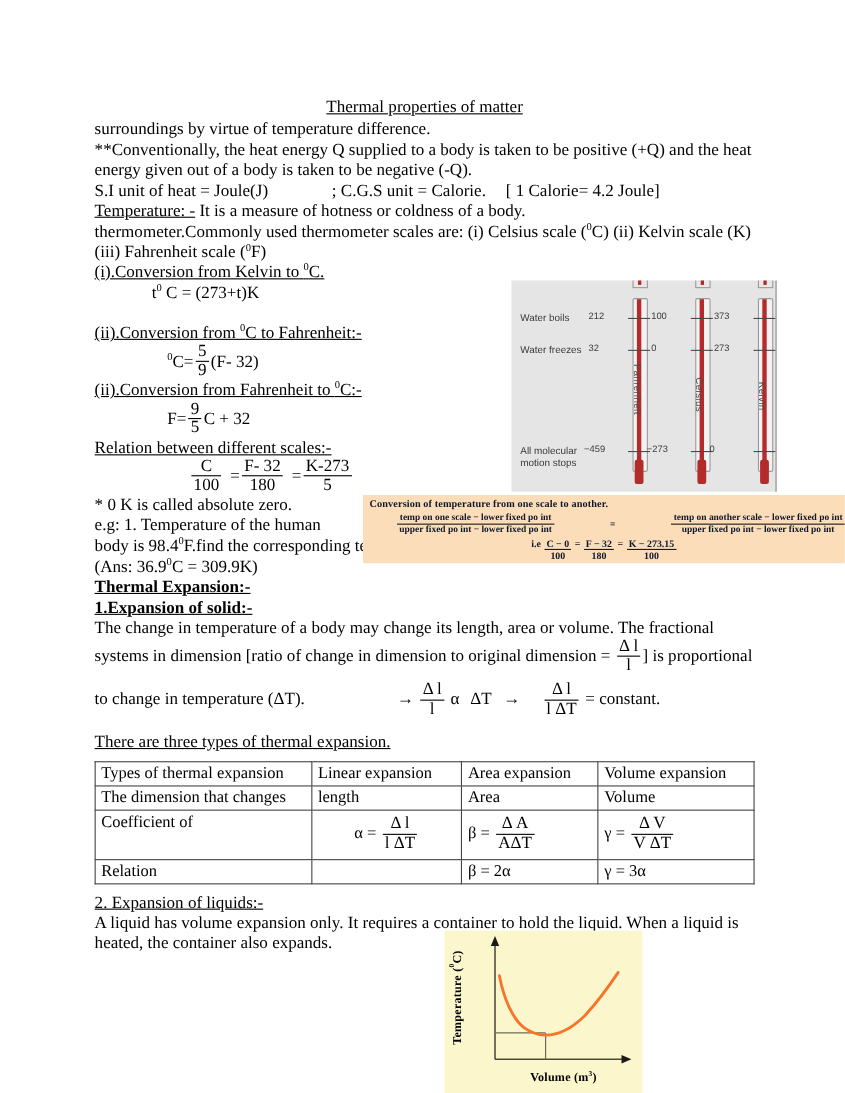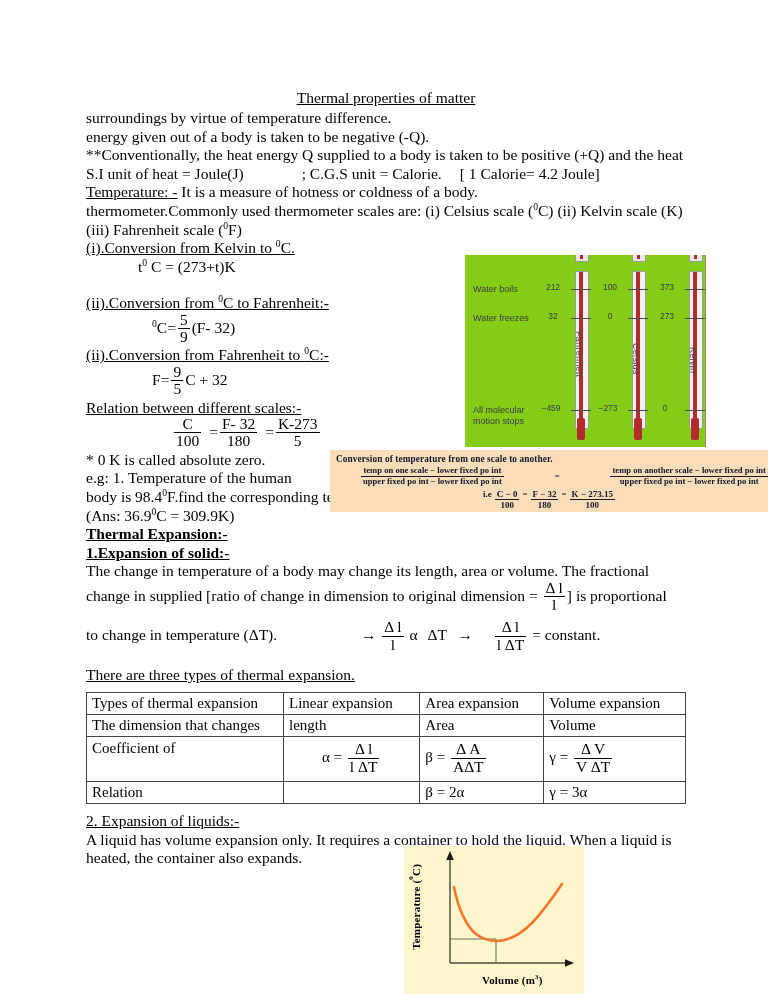--- a/index.html
+++ b/index.html
@@ -65,21 +65,21 @@
   .indent-2 { padding-left: 66px; }
   .indent-3 { padding-left: 86px; }
 
   
   .thermo-fig {
     position: absolute;
     left: 465px;
     top: 255px;
     width: 240px;
     height: 192px;
-    background: #84cc16;
+    background: #e5e5e5;
     border-right: 1px solid #8a8a8a;
     overflow: hidden;
     font-family: "Liberation Sans", sans-serif;
   }
   .thermo-col {
     position: absolute;
     top: 0;
     width: 14px;
   }
   .th-cap {
@@ -129,21 +129,21 @@
     position: absolute;
     width: 20px;
     height: 0;
     border-top: 1px solid #4a4a4a;
     left: -4px;
   }
   .th-label {
     position: absolute;
     font-size: 8.5px;
     color: #3a3a3a;
-    text-align: center;
+    text-align: left;
     white-space: nowrap;
   }
   .th-name {
     position: absolute;
     font-size: 9px;
     color: #4a4a4a;
     writing-mode: vertical-rl;
     letter-spacing: 0.3px;
   }
   .th-row-label {
@@ -254,22 +254,22 @@
 </head>
 <body>
 
 <div class="page">
 
   <div class="content">
 
     <div class="doc-title">Thermal properties of matter</div>
 
     <div class="line">surroundings by virtue of temperature difference.</div>
+    <div class="line">**Conventionally, the heat energy Q supplied to a body is taken to be positive (+Q) and the heat</div>
     <div class="line">energy given out of a body is taken to be negative (-Q).</div>
-    <div class="line">**Conventionally, the heat energy Q supplied to a body is taken to be positive (+Q) and the heat</div>
     <div class="line"><span>S.I unit of heat = Joule(J)</span><span style="display:inline-block;width:58px"></span><span>;   C.G.S unit = Calorie.</span><span style="display:inline-block;width:18px"></span><span>[ 1 Calorie= 4.2 Joule]</span></div>
 
     <div class="line"><span class="u">Temperature: -</span><span> It  is a measure of hotness or coldness of a body.</span></div>
 
     <div class="line"><span>thermometer.Commonly used thermometer scales are: (i) Celsius scale (</span><sup class="sup">0</sup><span>C) (ii) Kelvin scale (K)</span></div>
     <div class="line"><span>(iii) Fahrenheit scale (</span><sup class="sup">0</sup><span>F)</span></div>
 
     <div class="line u"><span>(i).Conversion from Kelvin to </span><sup class="sup">0</sup><span>C.</span></div>
     <div class="line indent-1"><span>t</span><sup class="sup">0</sup><span> C = (273+t)K</span></div>
 
@@ -285,21 +285,21 @@
     <div class="eq-line indent-3"><span class="frac"><span class="num">C</span><span class="den">100</span></span><span style="display:inline-block;width:6px"></span><span>=</span><span class="frac"><span class="num">F- 32</span><span class="den">180</span></span><span style="display:inline-block;width:6px"></span><span>=</span><span class="frac"><span class="num">K-273</span><span class="den">5</span></span></div>
 
     <div class="line">* 0 K is called absolute zero.</div>
     <div class="line">e.g: 1. Temperature of the human</div>
     <div class="line"><span>body is 98.4</span><sup class="sup">0</sup><span>F.find the corresponding temperatures on the Celsius scale and Kelvin scale.</span></div>
     <div class="line"><span>(Ans: 36.9</span><sup class="sup">0</sup><span>C  = 309.9K)</span></div>
 
     <div class="line u b">Thermal Expansion:-</div>
     <div class="line u b">1.Expansion of solid:-</div>
     <div class="line">The change in temperature of a body may change its length, area or volume. The fractional</div>
-    <div class="eq-line"><span>change in supplied [ratio of change in dimension to original dimension = </span><span class="frac"><span class="num">Δ l</span><span class="den">l</span></span><span>] is proportional</span></div>
+    <div class="eq-line"><span>systems in dimension [ratio of change in dimension to original dimension = </span><span class="frac"><span class="num">Δ l</span><span class="den">l</span></span><span>] is proportional</span></div>
     <div class="eq-line" style="margin-top:6px">
       <span>to change in temperature (ΔT).</span>
       <span style="display:inline-block;width:76px"></span>
       <span>→</span>
       <span class="frac"><span class="num">Δ l</span><span class="den">l</span></span>
       <span>α</span>
       <span style="display:inline-block;width:3px"></span>
       <span>ΔT</span>
       <span style="display:inline-block;width:3px"></span>
       <span>→</span>

